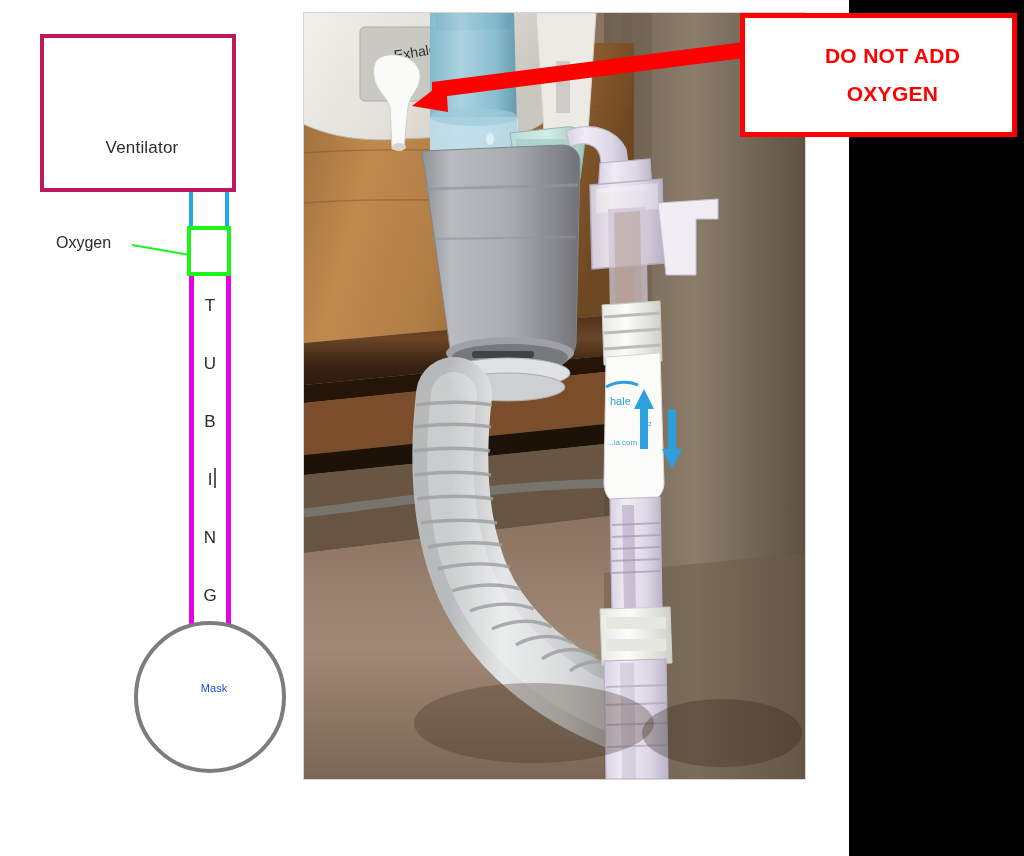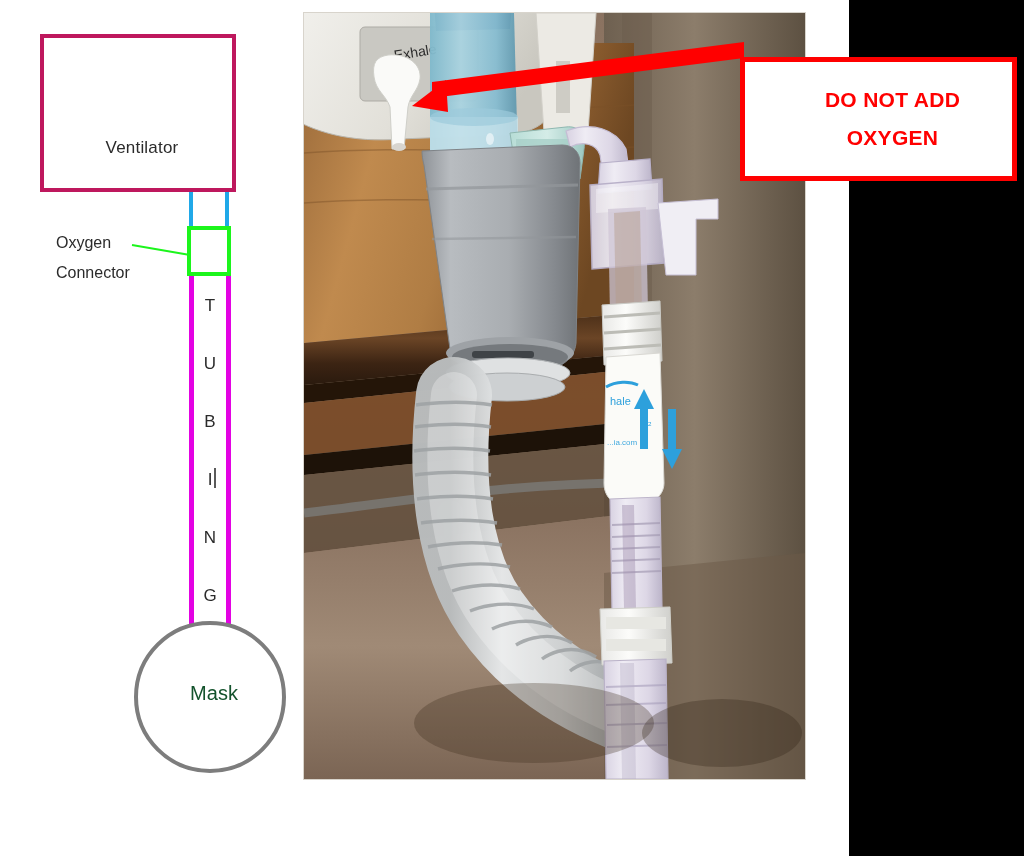--- a/index.html
+++ b/index.html
@@ -154,22 +154,22 @@
     border-radius: 50%;
     background: #ffffff;
     box-sizing: border-box;
   }
   .mask-label {
     position: absolute;
     left: 0;
     top: 57px;
     width: 152px;
     text-align: center;
-    font-size: 20px;
-    color: #14532d;
+    font-size: 11px;
+    color: #1d4ed8;
   }
 
   
   .photo {
     position: absolute;
     left: 303px;
     top: 12px;
     width: 503px;
     height: 768px;
     border: 1px solid #d8d4cc;
@@ -187,21 +187,20 @@
     width: 277px;
     height: 124px;
     background: #ffffff;
     border: 5px solid #ff0000;
     box-sizing: border-box;
     z-index: 40;
     display: flex;
     flex-direction: column;
     align-items: center;
     justify-content: center;
-    margin-top: 44px;
   }
   .callout-line {
     font-size: 21px;
     font-weight: bold;
     color: #ff0000;
     letter-spacing: 0.3px;
     margin: 7px 0;
     padding-left: 28px;
   }
 
@@ -229,21 +228,20 @@
     <div class="blue-stub"></div>
 
     <div class="o2-box"></div>
 
     <svg class="o2-leader" width="200" height="50">
       <line x1="92" y1="17" x2="150" y2="27" stroke="#1cf51c" stroke-width="2"></line>
     </svg>
 
     <div class="o2-text">
       <div>Oxygen</div>
-      <div>Connector</div>
     </div>
 
     <div class="tube-left"></div>
     <div class="tube-right"></div>
     <div class="tube-letters">
       <span>T</span>
       <span>U</span>
       <span>B</span>
       <span class="caret">I</span>
       <span>N</span>

